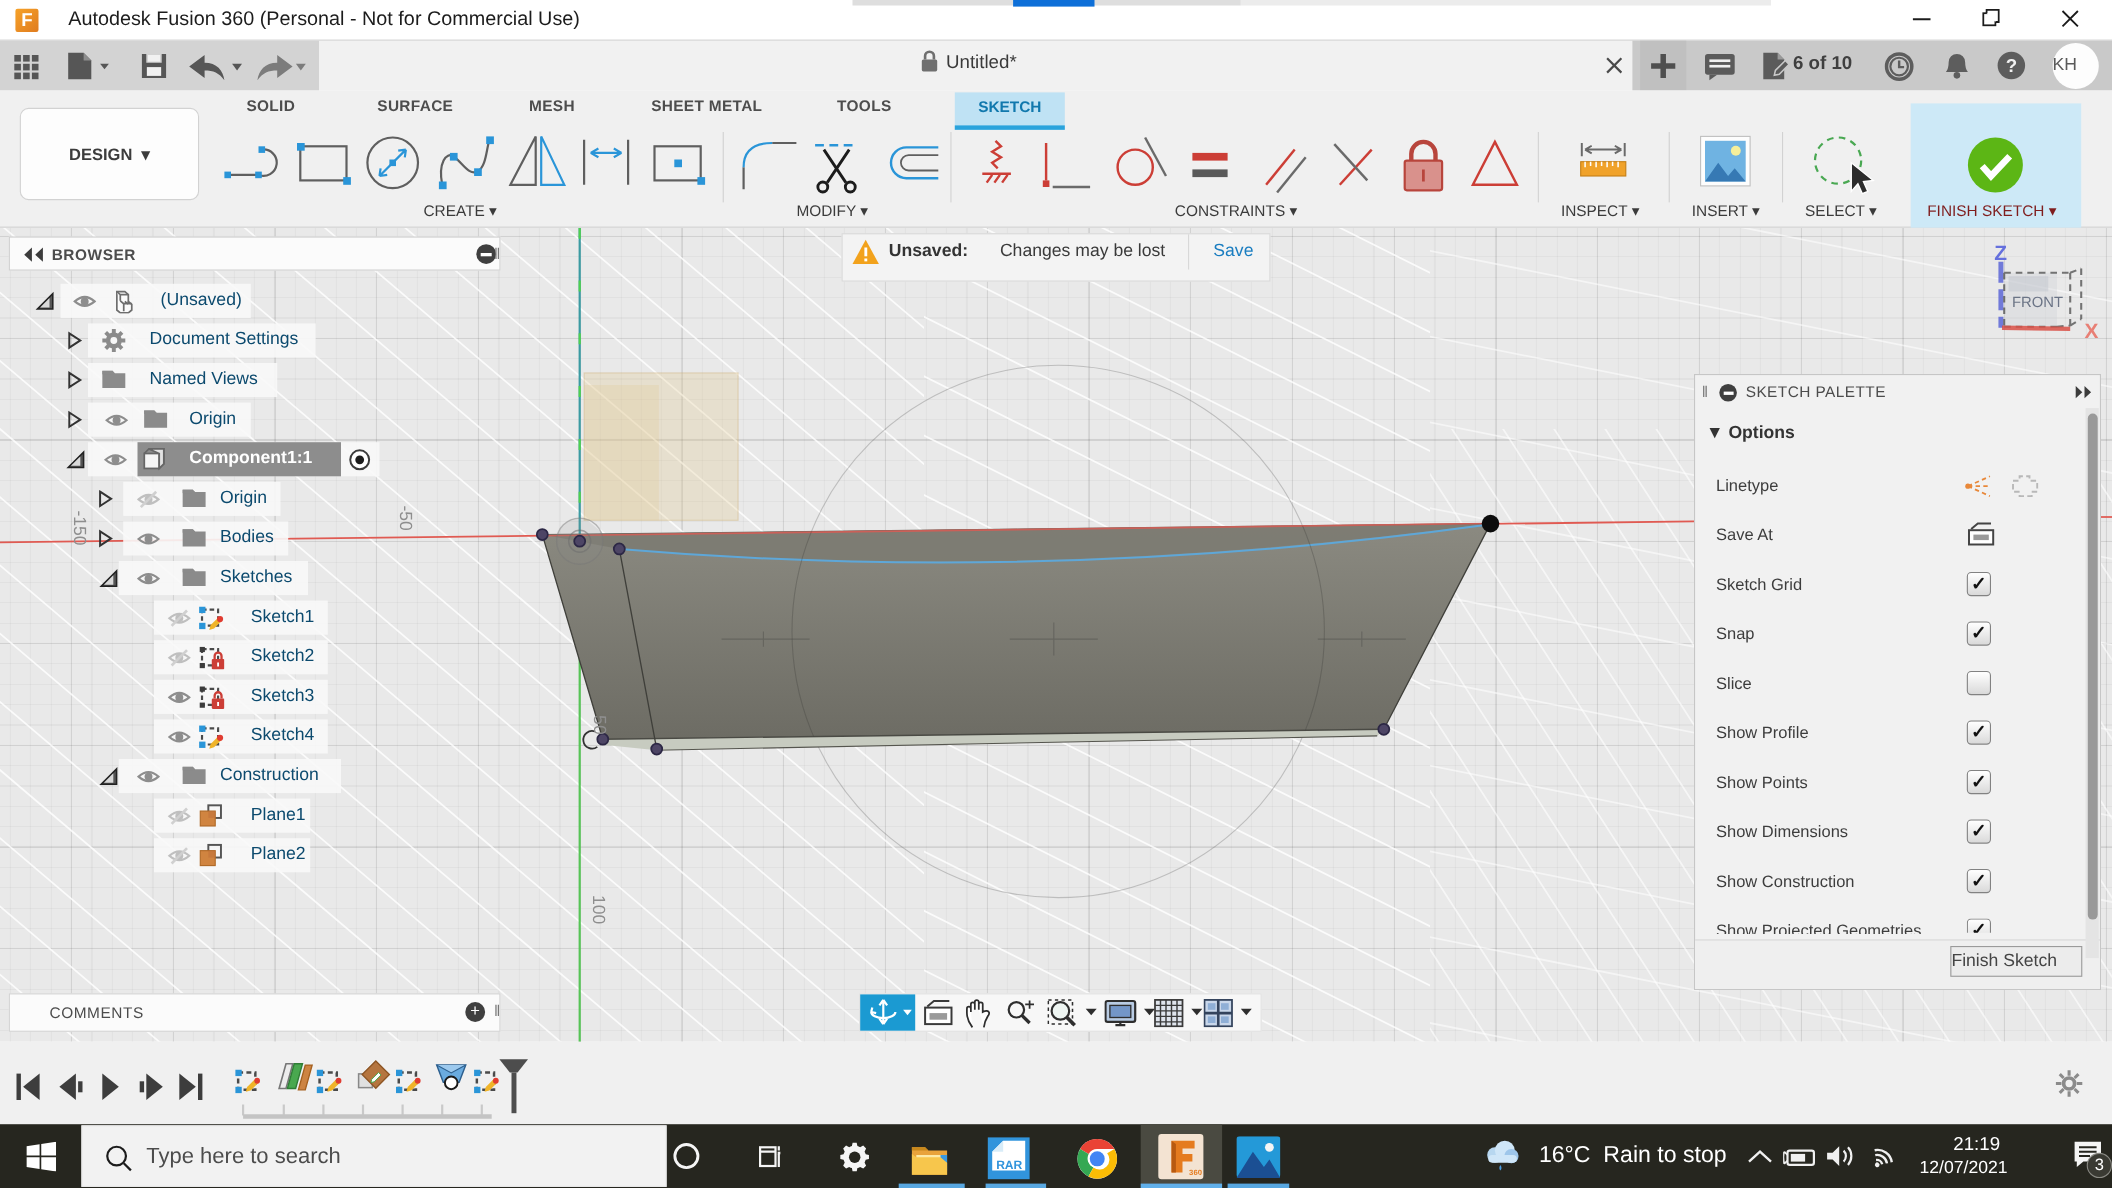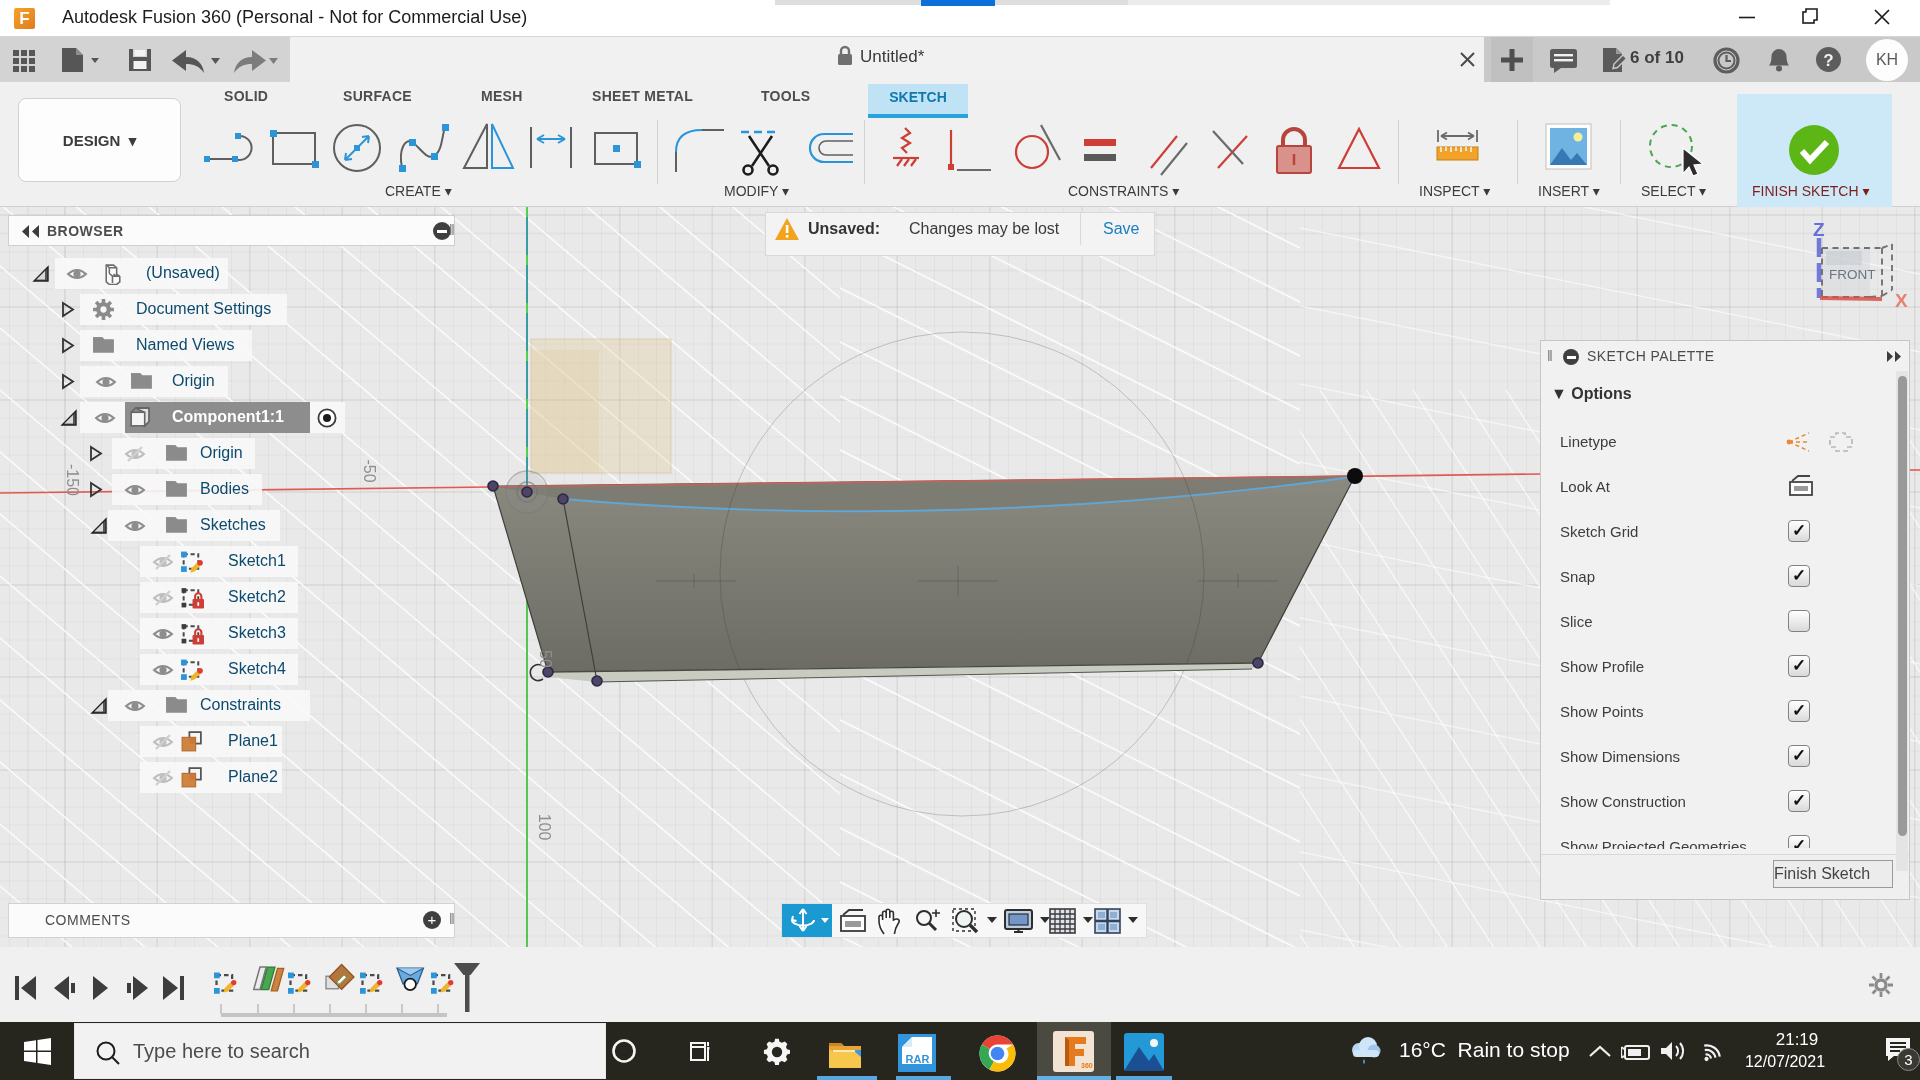--- a/index.html
+++ b/index.html
@@ -480,21 +480,21 @@
       <path d="M13.5 8 V14 H18" stroke="#5d5d5d" stroke-width="2.2" fill="none"></path>
     </svg>
     <svg class="abs" style="left:1766px;top:9px" width="26" height="28" viewBox="0 0 26 28">
       <path d="M13 3 a7.5 7.5 0 0 1 7.5 7.5 q0 6 2.5 9 H3 q2.5 -3 2.5 -9 A7.5 7.5 0 0 1 13 3 z" fill="#5d5d5d"></path>
       <circle cx="13" cy="22.5" r="3" fill="#5d5d5d"></circle>
     </svg>
     <svg class="abs" style="left:1815px;top:9px" width="27" height="27" viewBox="0 0 27 27">
       <circle cx="13.5" cy="13.5" r="12.5" fill="#5d5d5d"></circle>
       <text x="13.5" y="19.5" font-size="17" font-weight="bold" fill="#f1f1f1" text-anchor="middle" font-family="Liberation Sans">?</text>
     </svg>
-    <div class="abs" style="left:1866px;top:2px;width:42px;height:42px;border-radius:50%;background:#fdfdfd;text-align:center;line-height:42px;font-size:16px;color:#5a5a5a">KH</div>
+    <div class="abs" style="left:1866px;top:2px;width:42px;height:42px;border-radius:50%;background:#fdfdfd;line-height:42px;font-size:16px;color:#5a5a5a">KH</div>
   </div>
 
   <div id="ribbon" class="abs">
     <div class="rtab abs" style="left:224px">SOLID</div>
     <div class="rtab abs" style="left:343px">SURFACE</div>
     <div class="rtab abs" style="left:481px">MESH</div>
     <div class="rtab abs" style="left:592px">SHEET METAL</div>
     <div class="rtab abs" style="left:761px">TOOLS</div>
     <div id="sketchtab" class="abs">SKETCH</div>
     <div id="designbox" class="abs">DESIGN &nbsp;▾</div>
@@ -787,21 +787,21 @@
       </svg>
 <div class="chip" style="left:140px;top:654px;width:158px"></div>
 <div class="trow" style="left:228px;top:660px">Sketch4</div>
 <svg class="abs" style="left:152px;top:661px" width="22" height="18">
         <use href="#i-eye"></use>
       </svg>
 <svg class="abs" style="left:180px;top:658px" width="24" height="23" viewBox="0 0 23 22">
         <use href="#i-sketch"></use>
       </svg>
 <div class="chip" style="left:108px;top:690px;width:202px"></div>
-<div class="trow" style="left:200px;top:696px">Constraints</div>
+<div class="trow" style="left:200px;top:696px">Construction</div>
 <svg class="abs" style="left:90px;top:697px" width="18" height="18">
         <use href="#i-tri-open"></use>
       </svg>
 <svg class="abs" style="left:124px;top:697px" width="22" height="18">
         <use href="#i-eye"></use>
       </svg>
 <svg class="abs" style="left:165px;top:694px" width="24" height="23" viewBox="0 0 23 22">
         <use href="#i-folder"></use>
       </svg>
 <div class="chip" style="left:140px;top:726px;width:142px"></div>
@@ -857,21 +857,21 @@
     </svg>
     <div class="abs" style="left:10px;top:44px;font-size:16px;font-weight:bold;color:#333">▼ Options</div>
     <div class="prow" style="top:92px">Linetype</div>
     <svg class="abs" style="left:244px;top:88px" width="30" height="26" viewBox="0 0 30 26">
       <path d="M4 13 L24 4 M4 13 L24 13 M4 13 L24 22" stroke="#e8883a" stroke-width="1.6" stroke-dasharray="4 3" fill="none"></path>
       <circle cx="4" cy="13" r="2.4" fill="#e8883a"></circle>
     </svg>
     <svg class="abs" style="left:285px;top:88px" width="30" height="26" viewBox="0 0 30 26">
       <path d="M4 8 h6 v-4 h9 v4 h7 v10 h-5 v4 h-11 v-4 h-6 z" fill="none" stroke="#b8b8b8" stroke-width="1.7" stroke-dasharray="5 3"></path>
     </svg>
-    <div class="prow" style="top:137px">Look At</div>
+    <div class="prow" style="top:137px">Save At</div>
     <svg class="abs" style="left:247px;top:132px" width="26" height="26" viewBox="0 0 26 26">
       <rect x="2" y="9" width="22" height="13" fill="#fff" stroke="#444" stroke-width="1.8"></rect>
       <rect x="6" y="13" width="14" height="5" fill="#9a9a9a"></rect>
       <path d="M4 8 L10 3 L22 3" fill="none" stroke="#444" stroke-width="1.8"></path>
     </svg>
     <div class="prow" style="top:182px">Sketch Grid</div>
       <div class="cbx" style="top:179px">✓</div>
     <div class="prow" style="top:227px">Snap</div>
       <div class="cbx" style="top:224px">✓</div>
     <div class="prow" style="top:272px">Slice</div>

